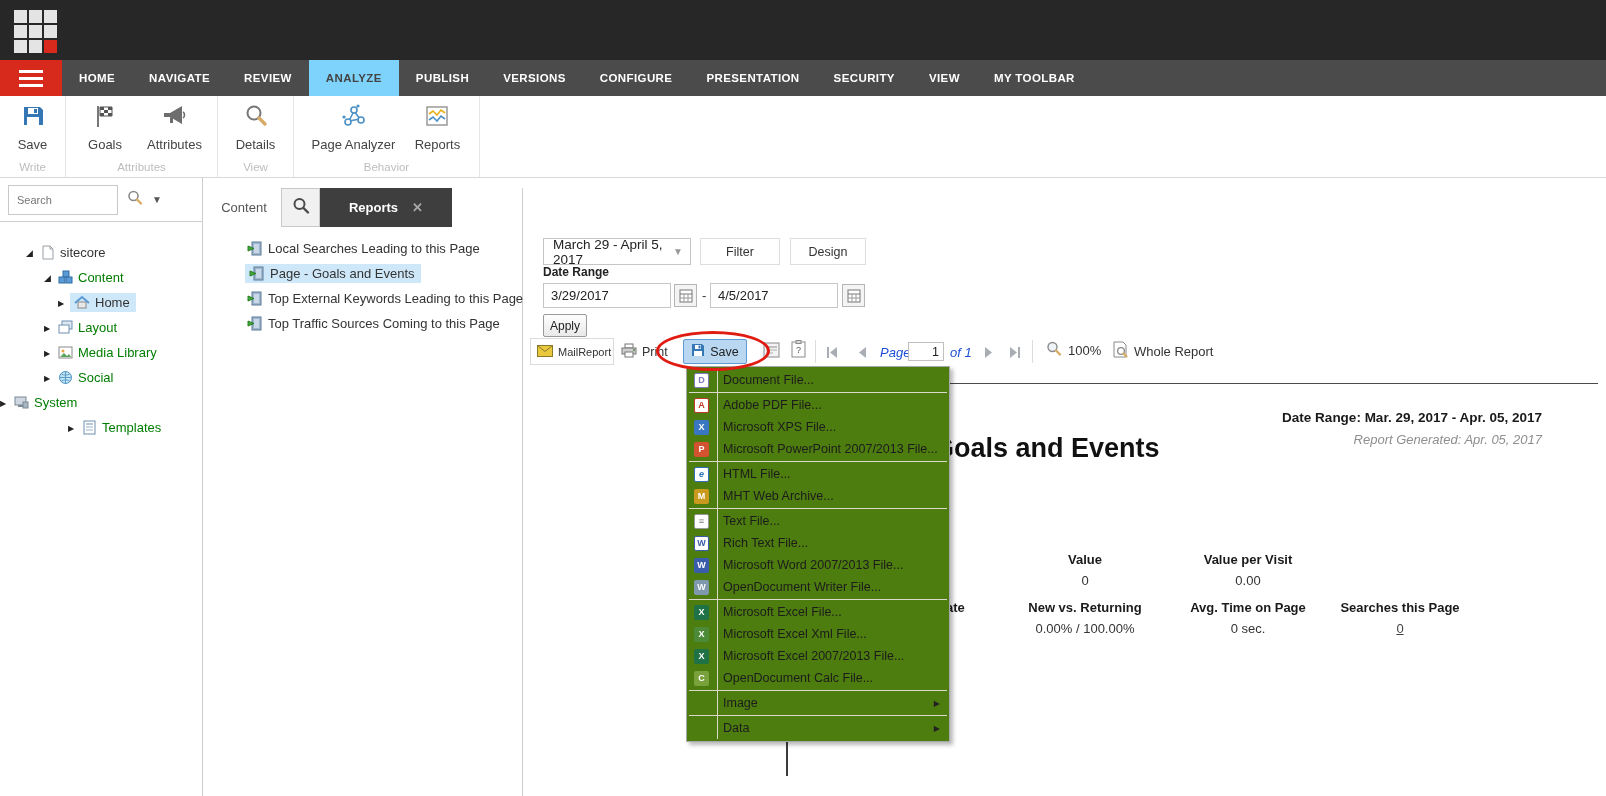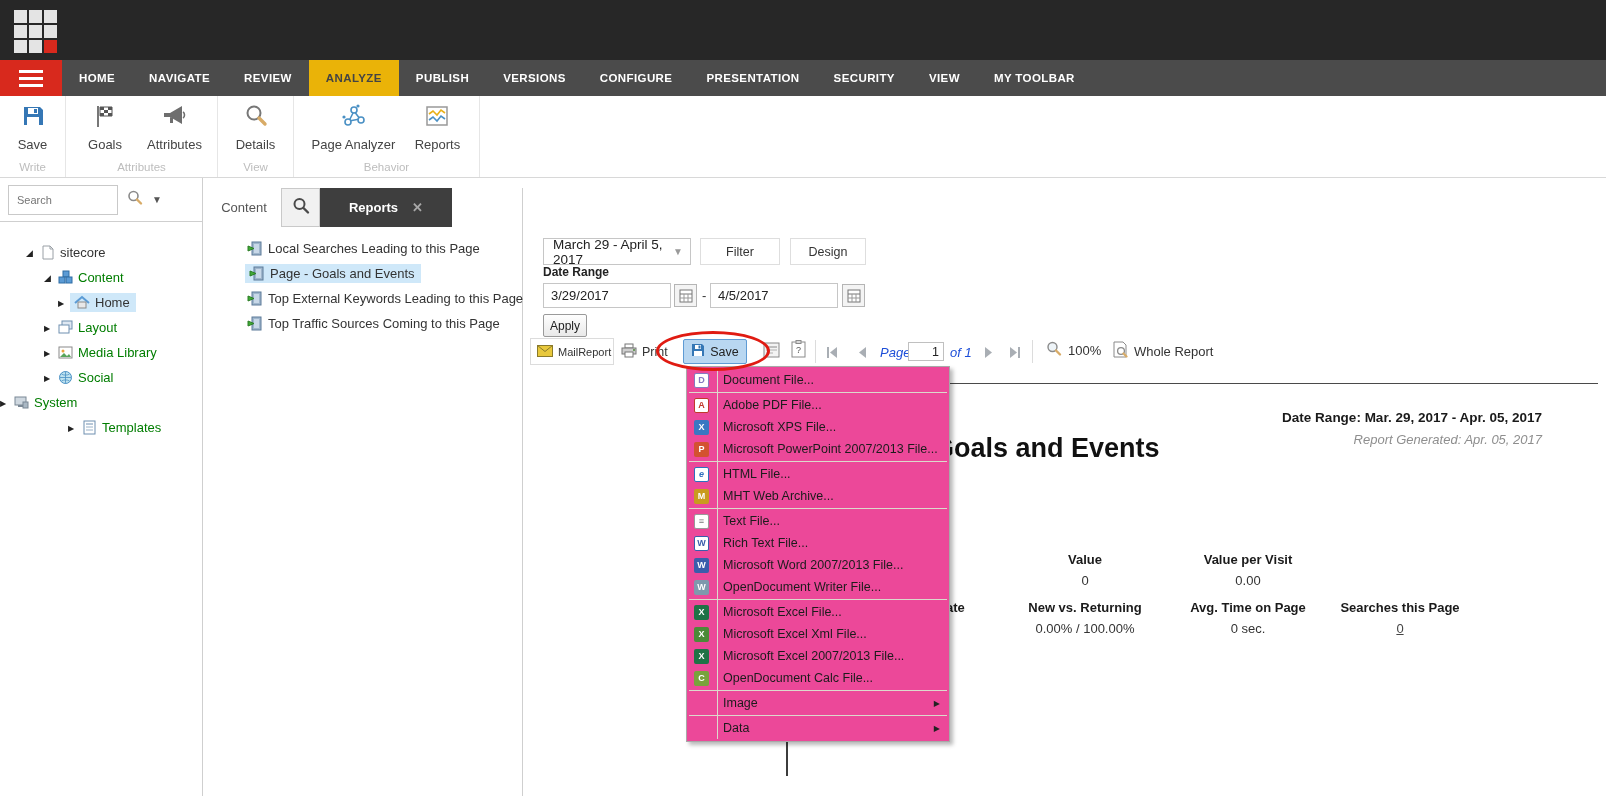--- a/index.html
+++ b/index.html
@@ -10,21 +10,21 @@
   .topbar{left:0;top:0;width:1606px;height:60px;background:#272727;}
   .logo{position:absolute;left:14px;top:10px;display:grid;grid-template-columns:repeat(3,13px);grid-template-rows:repeat(3,13px);gap:2px;}
   .logo i{background:#e4e4e4;}
   .logo i.red{background:#d8291d;}
 
   
   .menubar{left:0;top:60px;width:1606px;height:36px;background:#4b4b4b;display:flex;align-items:stretch;}
   .hamburger{width:62px;background:#d8291d;display:flex;flex-direction:column;justify-content:center;align-items:center;gap:4px;cursor:pointer;}
   .hamburger i{width:24px;height:3px;background:#fff;}
   .navtab{padding:0 17px;line-height:36px;color:#fff;font-size:11.5px;font-weight:bold;letter-spacing:.4px;cursor:pointer;}
-  .navtab.active{background:#eab308;color:#444;}
+  .navtab.active{background:#7dd3fc;color:#444;}
 
   
   .ribbon{left:0;top:96px;width:1606px;height:82px;background:#fff;border-bottom:1px solid #d8d8d8;display:flex;box-sizing:border-box;}
   .rgroup{border-right:1px solid #e6e6e6;display:flex;flex-direction:column;align-items:center;padding-top:7px;box-sizing:border-box;}
   .rbtns{display:flex;gap:18px;flex:1;}
   .rbtn{display:flex;flex-direction:column;align-items:center;gap:4px;min-width:48px;cursor:pointer;}
   .rbtn .lbl{font-size:13px;color:#444;white-space:nowrap;}
   .glabel{font-size:11.5px;color:#bdbdbd;padding:3px 0 4px;}
 
   
@@ -76,21 +76,21 @@
   .reptitle{left:933px;top:433px;font-size:27px;font-weight:bold;color:#111;white-space:nowrap;}
   .repdr{right:64px;top:410px;font-size:13.5px;font-weight:bold;color:#1a1a1a;}
   .repgen{right:64px;top:432px;font-size:13px;color:#8e8e8e;font-style:italic;}
   .stat{position:absolute;width:170px;text-align:center;}
   .stat .sl{font-size:13px;font-weight:bold;color:#1a1a1a;white-space:nowrap;}
   .stat .sv{font-size:13px;color:#333;margin-top:6px;}
   .sv a{color:#444;text-decoration:underline;cursor:pointer;}
   .axisline{left:786px;top:740px;width:2px;height:36px;background:#3c3c3c;}
 
   
-  .savemenu{left:686px;top:366px;width:264px;background:#ec4899;border:1px solid #a8a8a8;box-shadow:3px 3px 4px rgba(0,0,0,.28);padding:2px 0;box-sizing:border-box;z-index:100;}
+  .savemenu{left:686px;top:366px;width:264px;background:#4d7c0f;border:1px solid #a8a8a8;box-shadow:3px 3px 4px rgba(0,0,0,.28);padding:2px 0;box-sizing:border-box;z-index:100;}
   .savemenu .gline{position:absolute;left:30px;top:2px;bottom:2px;width:1px;background:#dcd9cc;}
   .mi{height:22px;display:flex;align-items:center;position:relative;cursor:pointer;}
   .mi .ic{width:29px;display:flex;justify-content:center;align-items:center;flex:none;}
   .mi .lb{padding-left:7px;font-size:12.5px;color:#1c1c1c;white-space:nowrap;}
   .mi .sarrow{position:absolute;right:9px;font-size:8px;color:#222;}
   .mi .sarrow::before{content:"▶";}
   .msep{height:1px;background:#dcd9cc;margin:1px 2px;position:relative;}
 
   .fi{width:15px;height:15px;border-radius:2px;display:flex;align-items:center;justify-content:center;font-weight:bold;font-size:9px;color:#fff;box-sizing:border-box;}
   .fi-doc{background:#fff;border:1px solid #8579c0;color:#8579c0;}.fi-doc::before{content:"D";}

